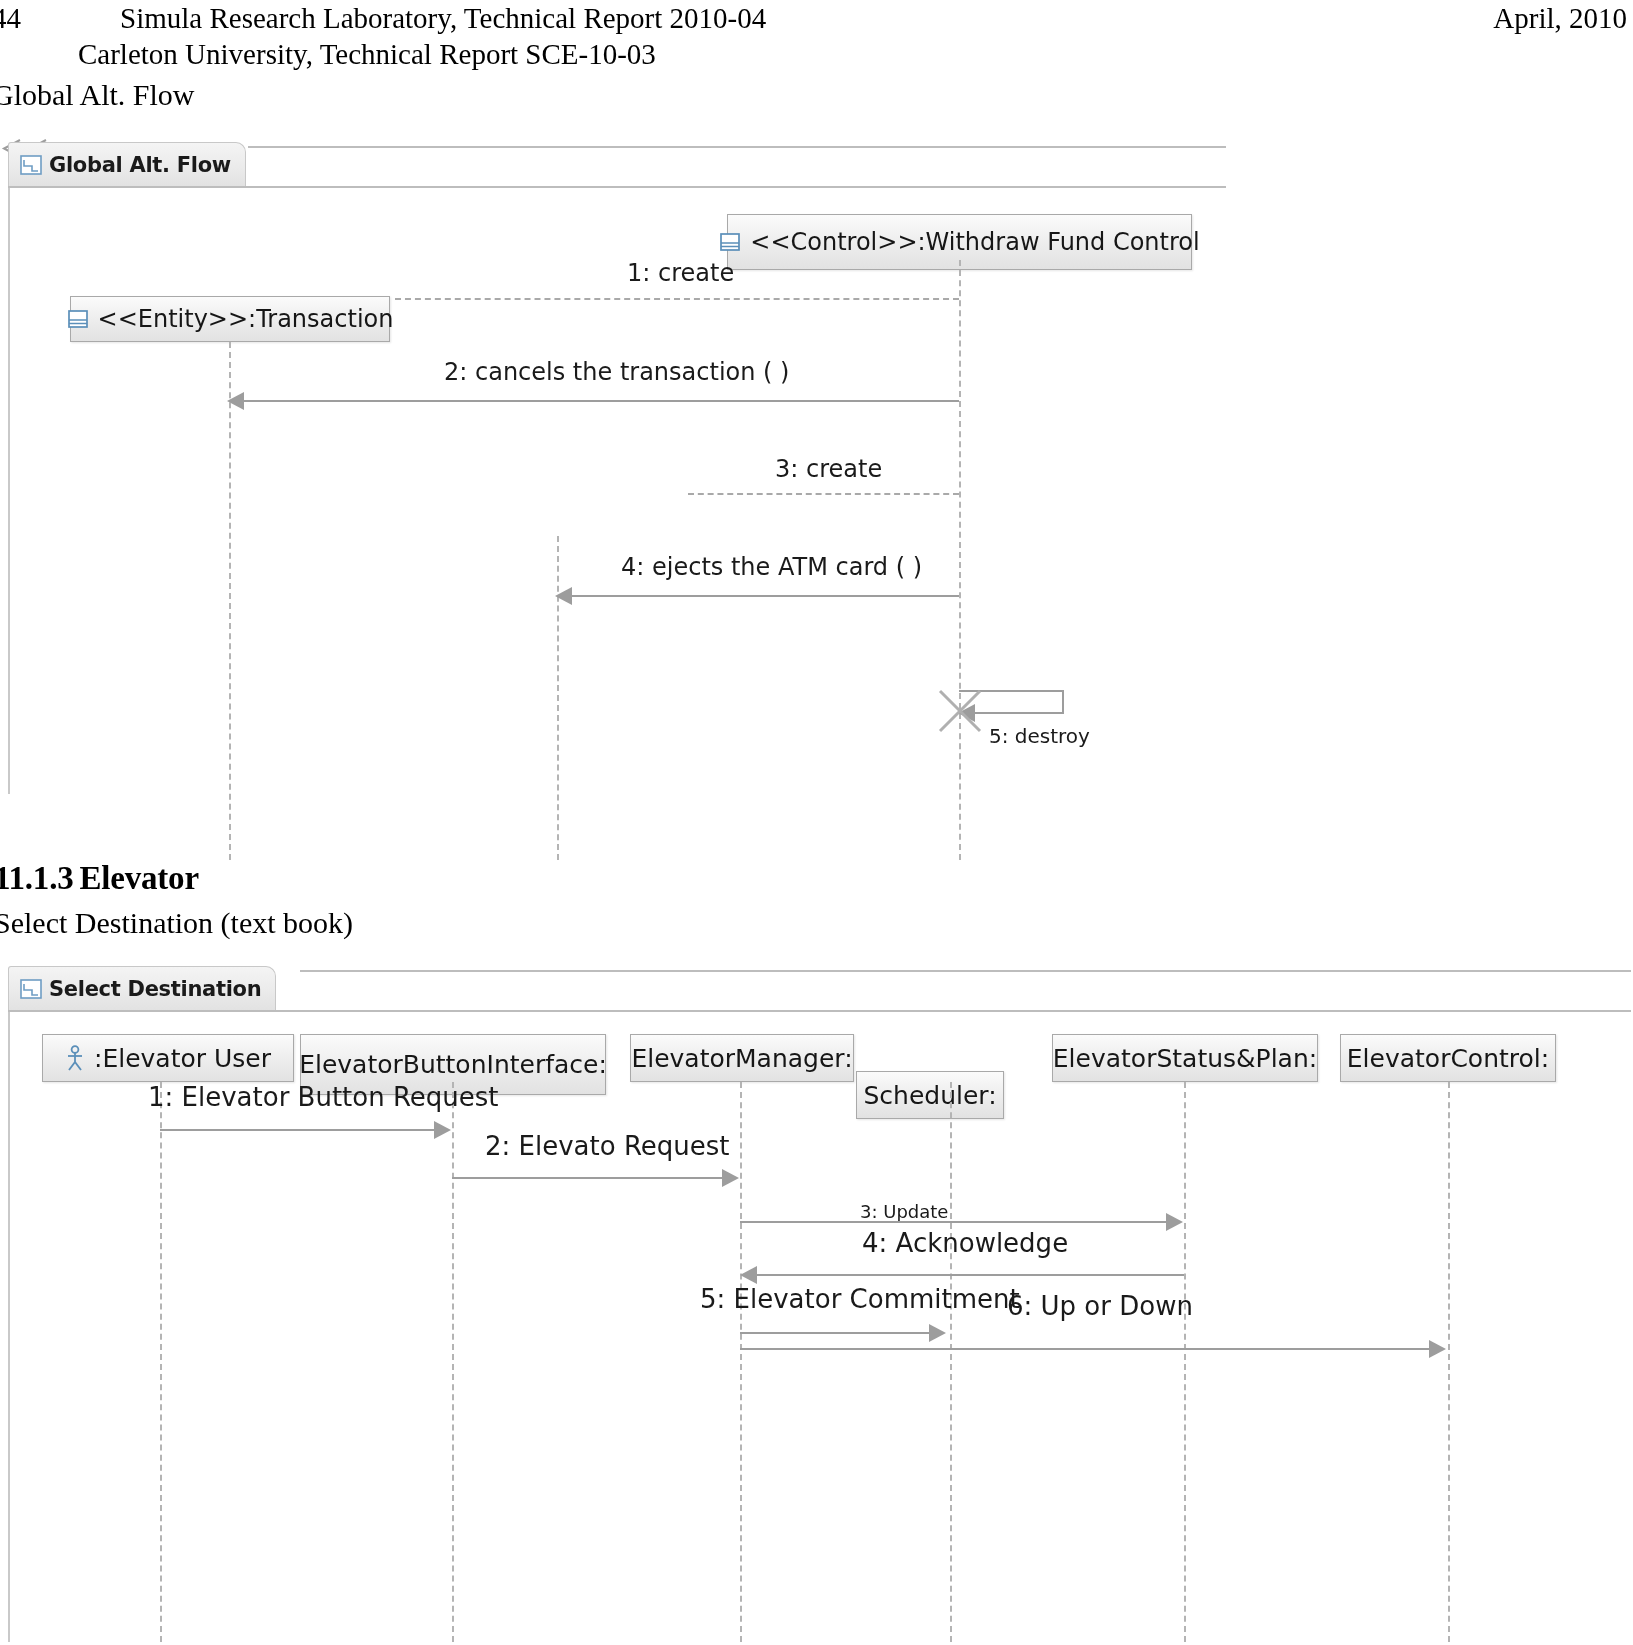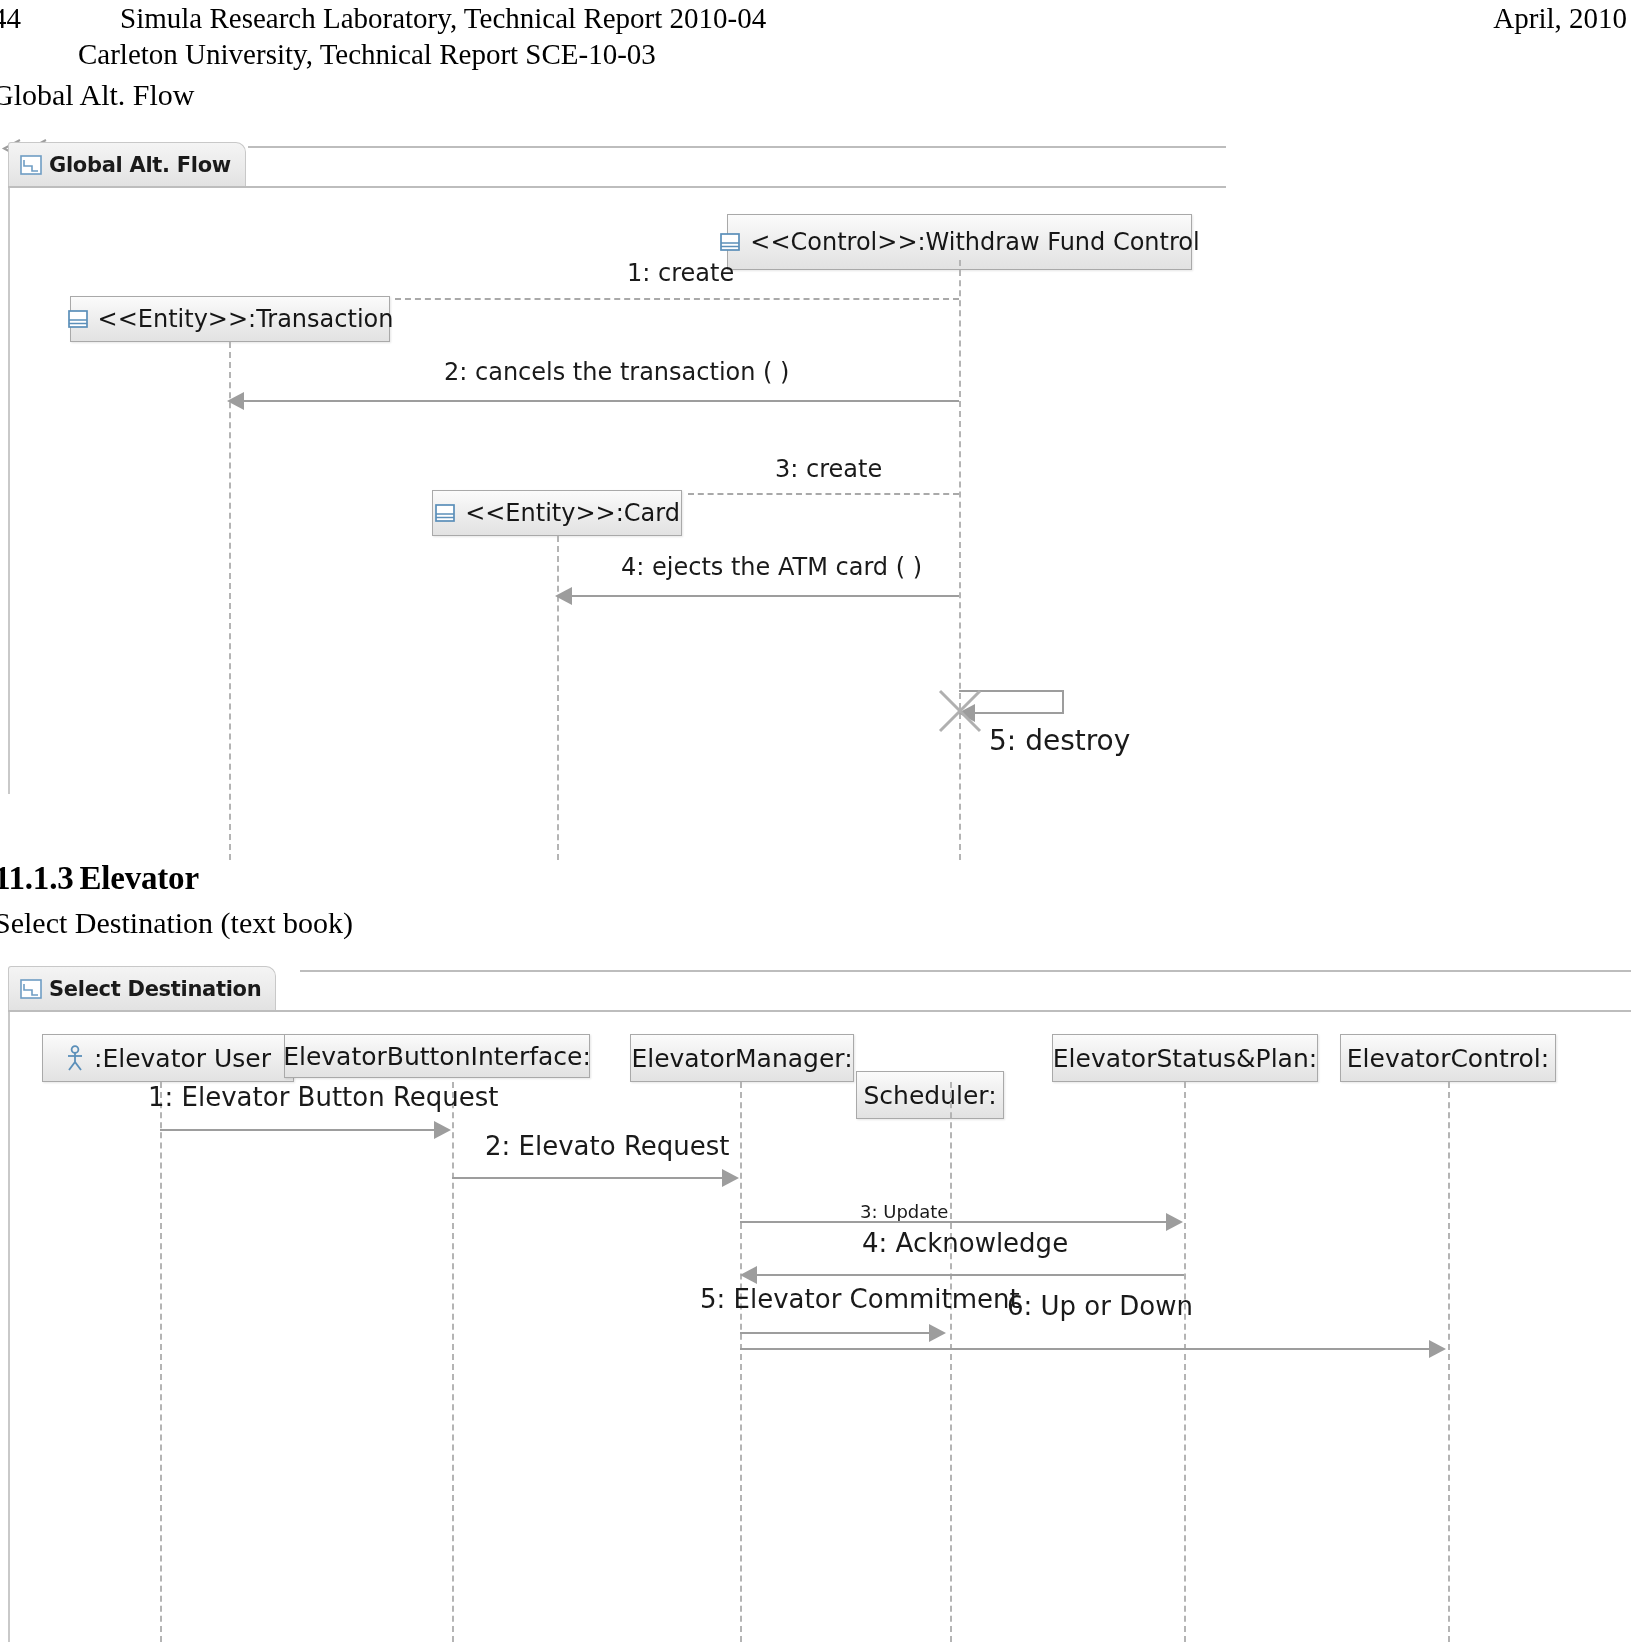--- a/index.html
+++ b/index.html
@@ -164,30 +164,20 @@
         <rect x="2" y="3" width="18" height="16" fill="#ffffff" stroke="#5b8fb9" stroke-width="1.7"></rect>
         <line x1="2" y1="12" x2="20" y2="12" stroke="#5b8fb9" stroke-width="1.5"></line>
         <line x1="2" y1="15.5" x2="20" y2="15.5" stroke="#5b8fb9" stroke-width="1.5"></line>
       </svg>
     </span>
     <span>&lt;&lt;Entity&gt;&gt;:Transaction</span>
   </div>
   <div class="ll-line" style="left:229px; top:204px; height:518px;"></div>
 
   
-  <div class="ll-box" style="left:432px; top:352px; width:250px; height:46px; font-size:24px;">
-    <span class="obj-icon">
-      <svg viewBox="0 0 22 22" width="22" height="22">
-        <rect x="2" y="3" width="18" height="16" fill="#ffffff" stroke="#5b8fb9" stroke-width="1.7"></rect>
-        <line x1="2" y1="12" x2="20" y2="12" stroke="#5b8fb9" stroke-width="1.5"></line>
-        <line x1="2" y1="15.5" x2="20" y2="15.5" stroke="#5b8fb9" stroke-width="1.5"></line>
-      </svg>
-    </span>
-    <span>&lt;&lt;Entity&gt;&gt;:Card</span>
-  </div>
   <div class="ll-line" style="left:557px; top:398px; height:324px;"></div>
 
   
   <div class="msg-lbl" style="left:627px; top:121px; font-size:24px;">1: create</div>
   <div class="msg-line dashed" style="left:395px; top:160px; width:564px;"></div>
   <span class="arrow-open-left" style="left:390px; top:150px;">
     <svg width="22" height="22" viewBox="0 0 22 22">
       <path d="M20 2 L4 10.5 L20 19" fill="none" stroke="#9d9d9d" stroke-width="2"></path>
     </svg>
   </span>
@@ -205,21 +195,21 @@
       <path d="M20 2 L4 10.5 L20 19" fill="none" stroke="#9d9d9d" stroke-width="2"></path>
     </svg>
   </span>
 
   
   <div class="msg-lbl" style="left:621px; top:415px; font-size:24px;">4: ejects the ATM card ( )</div>
   <div class="msg-line" style="left:572px; top:457px; width:387px;"></div>
   <span class="arrow-head arrow-left-solid" style="left:555px; top:449px;"></span>
 
   
-  <div class="msg-lbl" style="left:989px; top:586px; font-size:28px;">5: destroy</div>
+  <div class="msg-lbl" style="left:989px; top:586px; font-size:20px;">5: destroy</div>
   <div class="msg-line" style="left:959px; top:552px; width:105px;"></div>
   <div class="vline" style="left:1062px; top:552px; height:24px;"></div>
   <div class="msg-line" style="left:975px; top:574px; width:89px;"></div>
   <span class="arrow-head arrow-left-solid" style="left:958px; top:566px;"></span>
   <span class="destroy-x" style="left:937px; top:550px;">
     <svg width="46" height="46" viewBox="0 0 46 46">
       <line x1="3" y1="3" x2="43" y2="43" stroke="#b0b0b0" stroke-width="3"></line>
       <line x1="43" y1="3" x2="3" y2="43" stroke="#b0b0b0" stroke-width="3"></line>
     </svg>
   </span>
@@ -253,21 +243,21 @@
         <line x1="10" y1="8" x2="10" y2="17" stroke="#5b8fb9" stroke-width="1.8"></line>
         <line x1="3" y1="11" x2="17" y2="11" stroke="#5b8fb9" stroke-width="1.8"></line>
         <line x1="10" y1="17" x2="4" y2="25" stroke="#5b8fb9" stroke-width="1.8"></line>
         <line x1="10" y1="17" x2="16" y2="25" stroke="#5b8fb9" stroke-width="1.8"></line>
       </svg>
     </span>
     <span>:Elevator User</span>
   </div>
   <div class="ll-line" style="left:160px; top:120px; height:560px;"></div>
 
-  <div class="ll-box" style="left:284px; top:72px; width:306px; height:44px; font-size:25px;">
+  <div class="ll-box" style="left:300px; top:72px; width:306px; height:61px; font-size:25px;">
     <span>ElevatorButtonInterface:</span>
   </div>
   <div class="ll-line" style="left:452px; top:120px; height:560px;"></div>
 
   <div class="ll-box" style="left:630px; top:72px; width:224px; height:48px; font-size:25px;">
     <span>ElevatorManager:</span>
   </div>
   <div class="ll-line" style="left:740px; top:120px; height:560px;"></div>
 
   <div class="ll-box" style="left:856px; top:72px; width:148px; height:48px; font-size:25px;margin-top:37px;">

